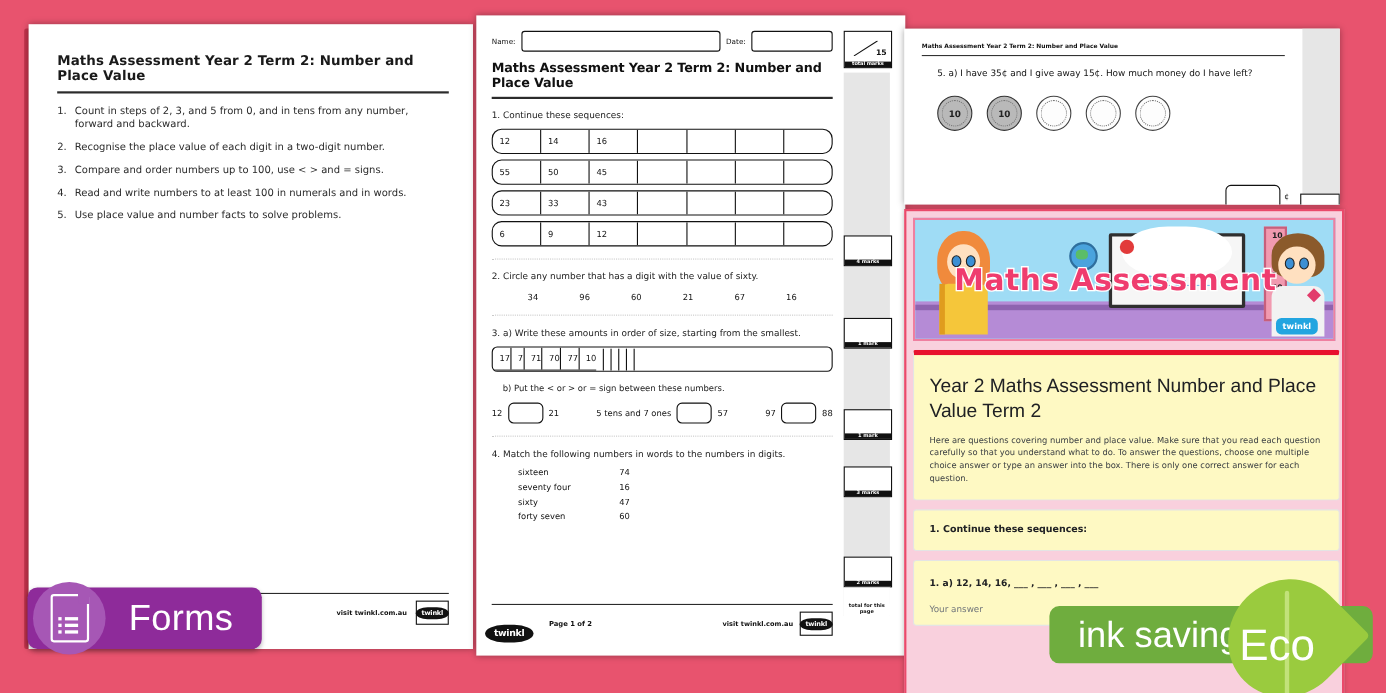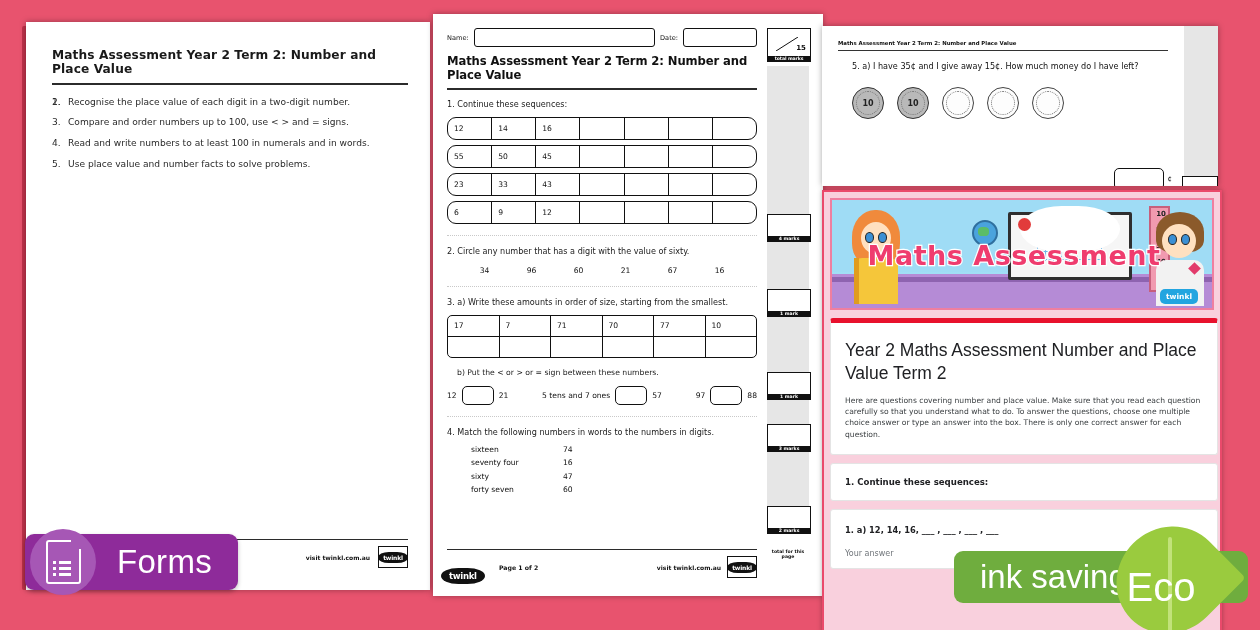--- a/index.html
+++ b/index.html
@@ -60,21 +60,21 @@
   .p2-title{font-family:"DejaVu Sans",sans-serif;font-weight:bold;font-size:11.6px;color:#111;margin:1px 0 0 0;letter-spacing:-.1px;}
   .p2-rule{height:1.8px;background:#2b2b2b;margin:6px 0 9px 0;}
   .q{font-family:"DejaVu Sans",sans-serif;font-size:8.1px;color:#1a1a1a;margin:0 0 8px 0;}
   .q.small{font-size:7.7px;}
   .seq{display:flex;border:1.3px solid #111;border-radius:9px;overflow:hidden;height:21px;margin-bottom:5px;background:#fff;}
   .seq .cell{flex:1;border-right:1.1px solid #111;display:flex;align-items:center;padding-left:6px;
     font-family:"DejaVu Sans",sans-serif;font-size:7.6px;color:#111;}
   .seq .cell:last-child{border-right:none;}
   .dashrow{border-top:1.6px dotted #c9c9c9;margin:11px 0 10px 0;}
   .numrow{display:flex;justify-content:space-around;font-family:"DejaVu Sans",sans-serif;font-size:7.6px;color:#111;margin:10px 14px 4px 14px;}
-  .tbl{display:flex;flex-direction:column;border:1.3px solid #111;border-radius:5px;overflow:hidden;margin-top:5px;}
+  .tbl{display:flex;flex-direction:row;border:1.3px solid #111;border-radius:5px;overflow:hidden;margin-top:5px;align-items:flex-end;}
   .tbl .r{display:flex;height:20px;}
   .tbl .r:first-child{border-bottom:1.1px solid #111;}
   .tbl .c{flex:1;border-right:1.1px solid #111;display:flex;align-items:center;padding-left:6px;
     font-family:"DejaVu Sans",sans-serif;font-size:7.6px;color:#111;}
   .tbl .c:last-child{border-right:none;}
   .cmprow{display:flex;align-items:center;gap:4px;margin-top:9px;font-family:"DejaVu Sans",sans-serif;font-size:7.6px;color:#111;}
   .cmprow .grp{display:flex;align-items:center;gap:5px;}
   .cmprow .spacer{flex:1;}
   .cmpbox{width:30px;height:17px;border:1.2px solid #111;border-radius:5px;}
   .matchlist{margin:6px 0 0 24px;}
@@ -149,21 +149,21 @@
   .bn-boy .eye{position:absolute;top:22px;width:7px;height:9px;background:#3b8fd4;border-radius:50%;border:1px solid #222;}
   .bn-boy .eye.l{left:14px;} .bn-boy .eye.r{left:27px;}
   .bn-boy .body{position:absolute;left:2px;top:48px;width:48px;height:46px;background:#f2f2f2;border-radius:10px 10px 0 0;}
   .bn-boy .heart{position:absolute;left:36px;top:52px;width:9px;height:9px;background:#e23b6b;transform:rotate(45deg);}
   .bn-tw{position:absolute;right:14px;bottom:4px;background:#22a5e0;color:#fff;border-radius:5px;padding:3px 6px;
     font-family:"DejaVu Sans",sans-serif;font-size:7.5px;font-weight:bold;}
   .bn-title{position:absolute;left:0;right:16px;top:40px;text-align:center;
     font-family:"DejaVu Sans",sans-serif;font-weight:bold;font-size:27px;color:#ef3c6e;
     -webkit-text-stroke:2.4px #fff;paint-order:stroke fill;letter-spacing:.5px;}
 
-  .fc-block{background:#ffffff;margin:8px 2px 0 6px;border:1px solid #e4e4e4;border-radius:3px;position:relative;}
+  .fc-block{background:#fef9c3;margin:8px 2px 0 6px;border:1px solid #e4e4e4;border-radius:3px;position:relative;}
   .fc-block.first{border-top:5px solid #e8112d;padding:16px 14px 14px 14px;}
   .fc-h1{font-family:"Liberation Sans",sans-serif;font-size:17.5px;color:#202124;line-height:1.3;font-weight:normal;}
   .fc-p{font-family:"DejaVu Sans",sans-serif;font-size:7.6px;color:#3c4043;line-height:1.5;margin-top:10px;}
   .fc-q{padding:13px 14px;font-family:"DejaVu Sans",sans-serif;font-size:8.6px;font-weight:bold;color:#202124;}
   .fc-q2{padding:15px 14px 10px 14px;}
   .fc-qtext{font-family:"DejaVu Sans",sans-serif;font-size:8.3px;font-weight:bold;color:#202124;}
   .fc-ans{font-family:"DejaVu Sans",sans-serif;font-size:8px;color:#70757a;margin-top:14px;}
 
   
   #formsbadge{position:absolute;left:25px;top:527px;height:70px;display:flex;align-items:center;z-index:40;justify-content:center;}
@@ -194,21 +194,21 @@
 <body>
 
 <div class="stage">
 
   <div class="sheet-edge" id="page1-edge"></div>
   <div class="sheet" id="page1">
     <div class="p1-pad">
       <div class="p1-title">Maths Assessment Year 2 Term 2: Number and Place Value</div>
       <div class="p1-rule"></div>
       <ul class="p1-list">
-        <li><span class="num">1.</span></li>
+        <li><span class="num">1.</span><span>Count in steps of 2, 3, and 5 from 0, and in tens from any number, forward and backward.</span></li>
         <li><span class="num">2.</span><span>Recognise the place value of each digit in a two-digit number.</span></li>
         <li><span class="num">3.</span><span>Compare and order numbers up to 100, use &lt;  &gt; and = signs.</span></li>
         <li><span class="num">4.</span><span>Read and write numbers to at least 100 in numerals and in words.</span></li>
         <li><span class="num">5.</span><span>Use place value and number facts to solve problems.</span></li>
       </ul>
     </div>
     <div class="p1-foot">
       <span class="foot-url">visit twinkl.com.au</span>
       <span class="twinkl-box">
         <span class="twinkl-blob">twinkl</span>

